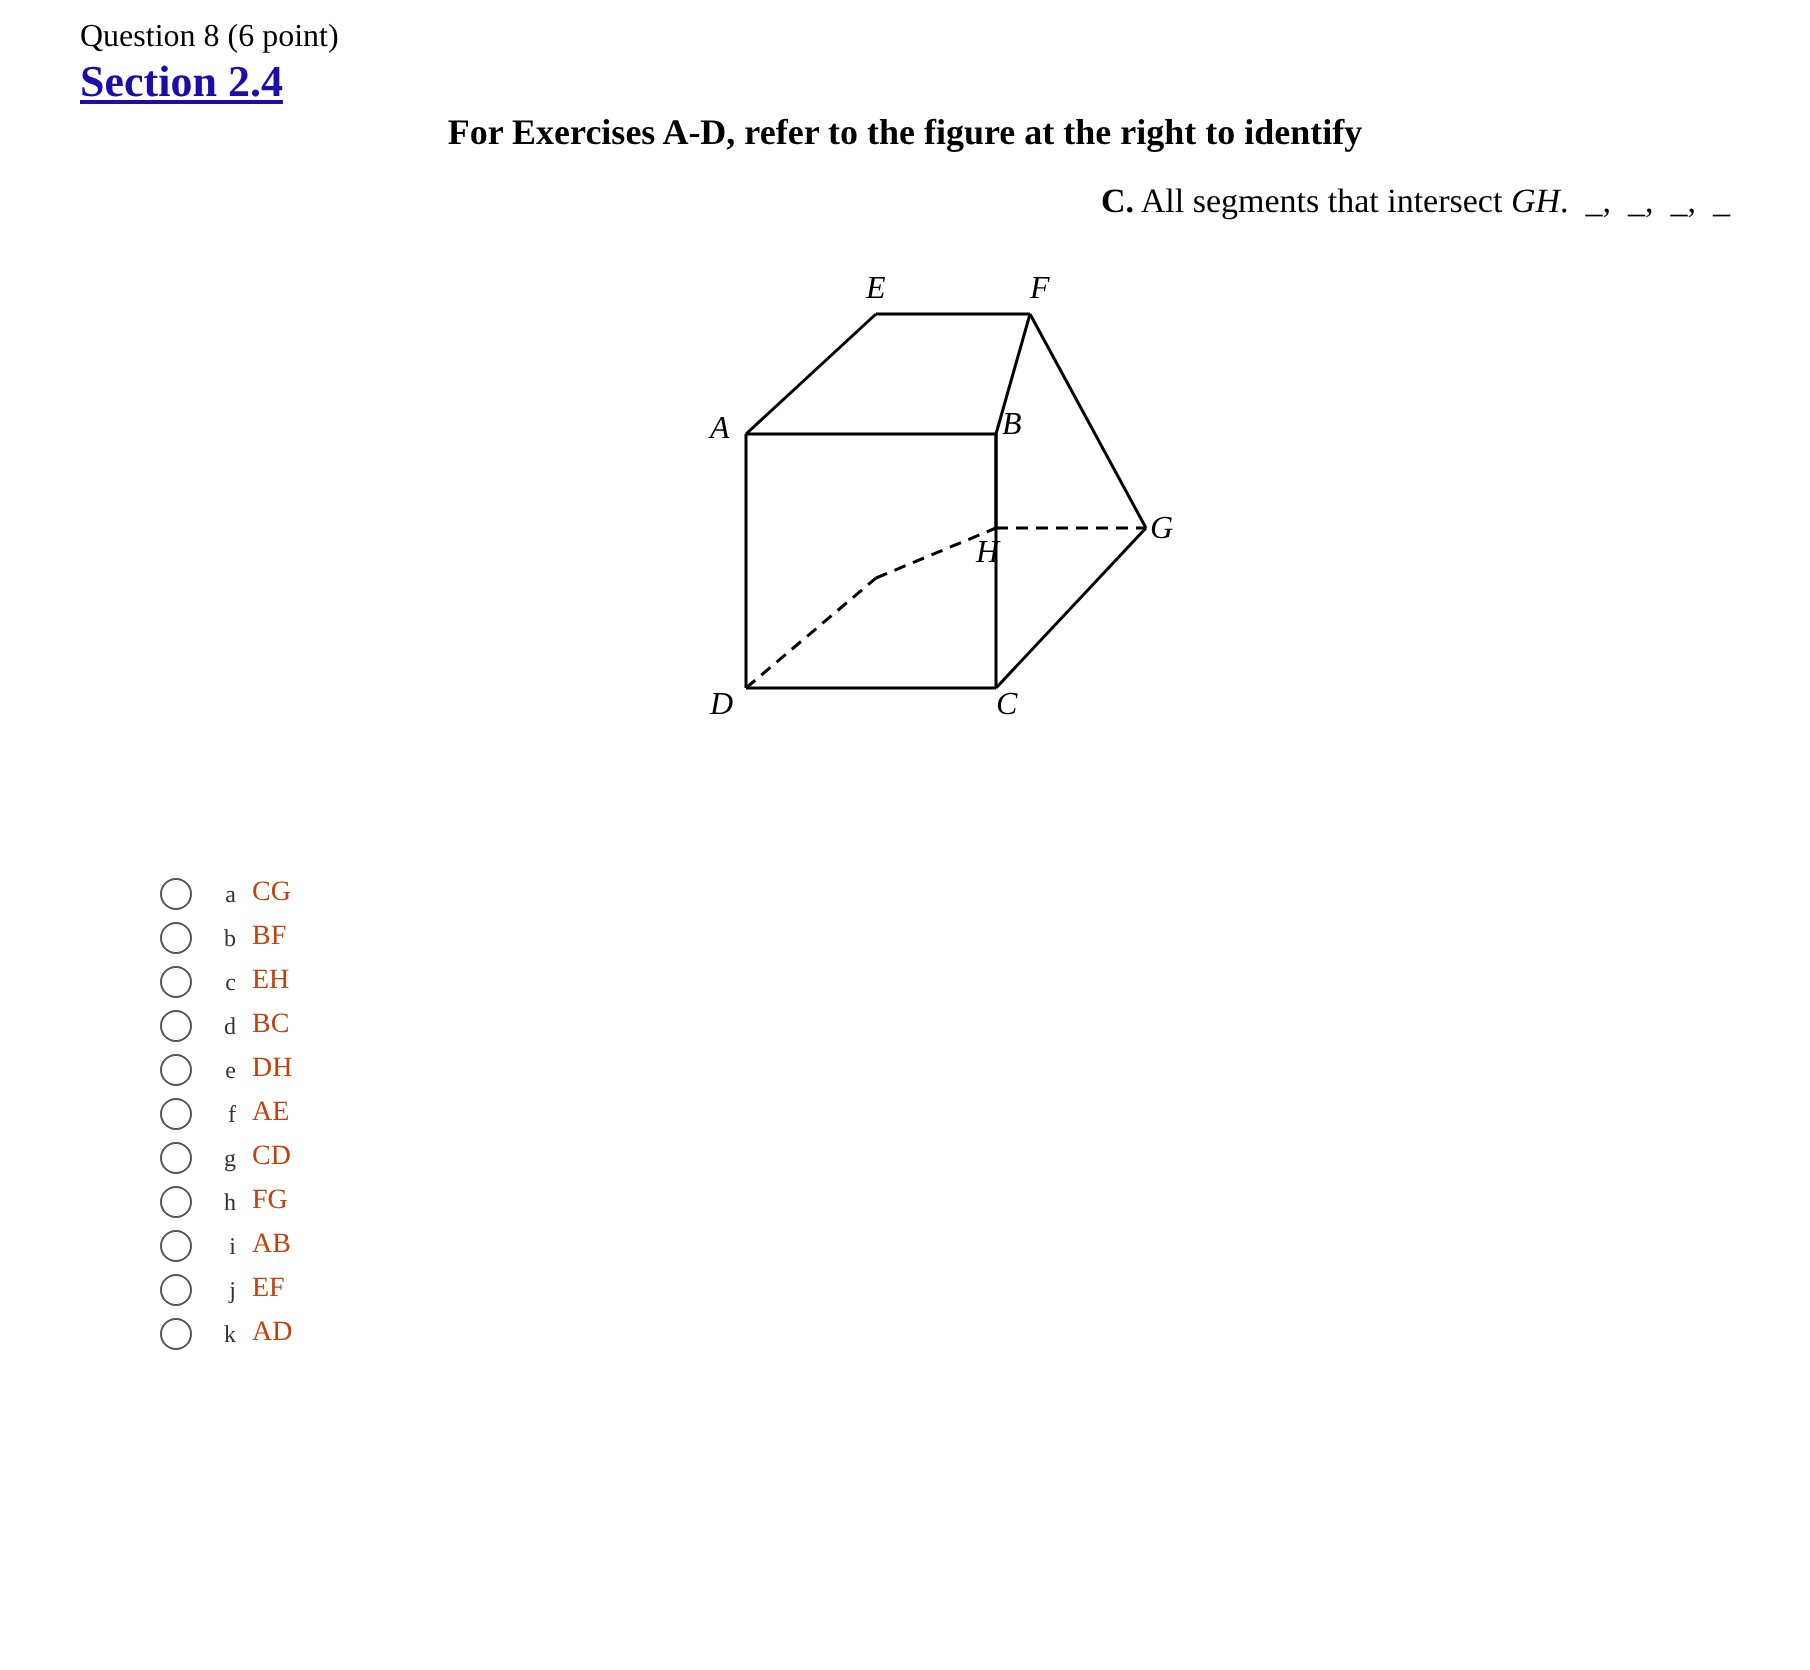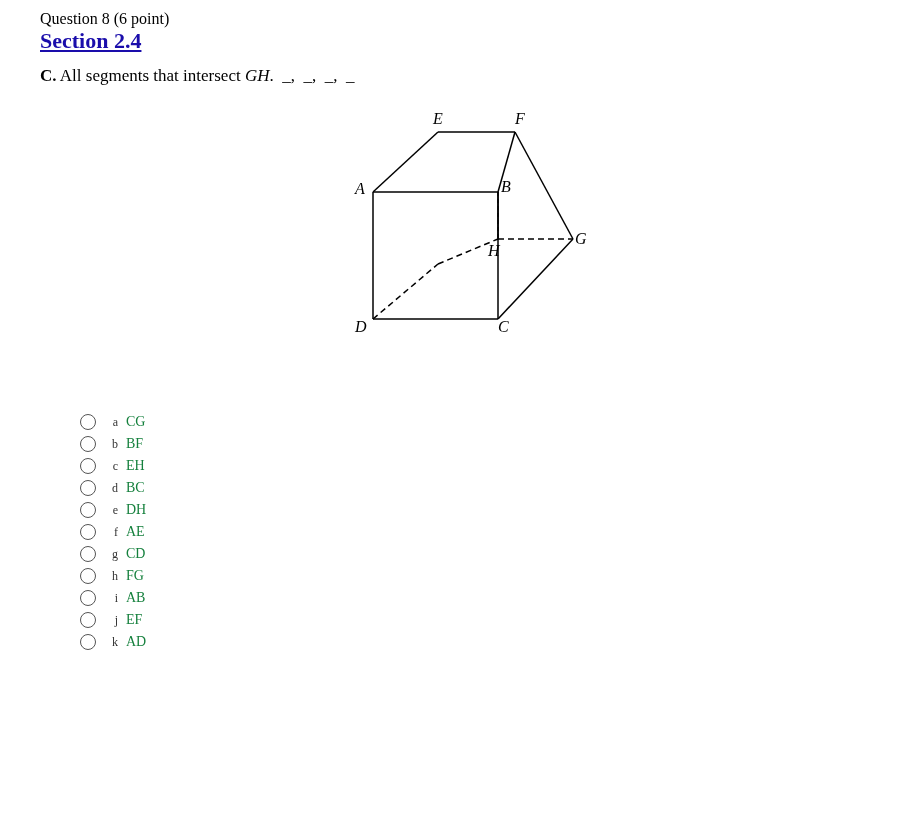--- a/index.html
+++ b/index.html
@@ -20,21 +20,21 @@
       margin-bottom: 0;
     }
     .instructions {
       text-align: center;
       font-weight: bold;
       font-size: 18px;
       margin-bottom: 12px;
       line-height: 1.4;
     }
     .sub-question {
-      text-align: left;
+      text-align: right;
       font-size: 17px;
       margin-bottom: 18px;
     }
     .sub-question .label {
       font-weight: bold;
     }
     .figure-container {
       display: flex;
       justify-content: center;
       margin-bottom: 30px;
@@ -65,36 +65,37 @@
       background: #fff;
     }
     .option-letter {
       font-size: 12px;
       color: #333;
       width: 14px;
       text-align: right;
     }
     .option-value {
       font-size: 14px;
-      color: #15803d;
+      color: #c2410c;
       text-align: center;
     }
   </style>
 </head>
 <body>
 
 
 
 <div>
   <span>Question 8 (6 point)</span>
 </div>
 
 <a class="section-link" href="#">Section 2.4</a>
 
 <div class="instructions">
+  <div>For Exercises A-D, refer to the figure at the right to identify</div>
 </div>
 
 <div class="sub-question">
   <span class="label">C.</span>
   <span> All segments that intersect <i>GH</i>.&nbsp;&nbsp;_,&nbsp; _,&nbsp; _,&nbsp; _</span>
 </div>
 
 <div class="figure-container">
 
   <svg class="figure" viewBox="0 0 320 280">

